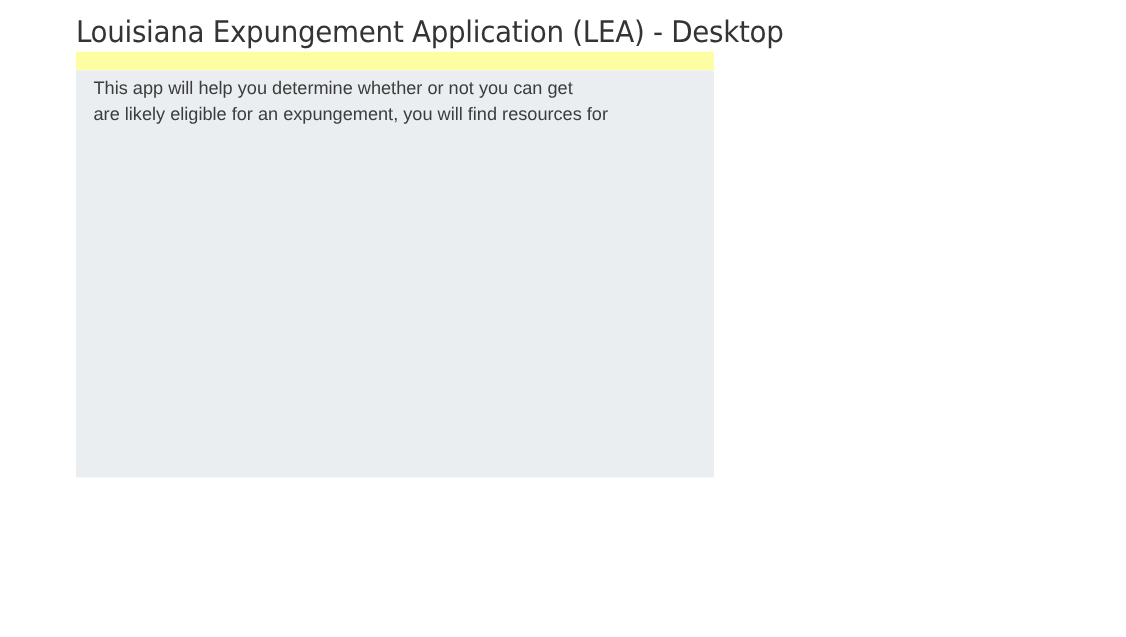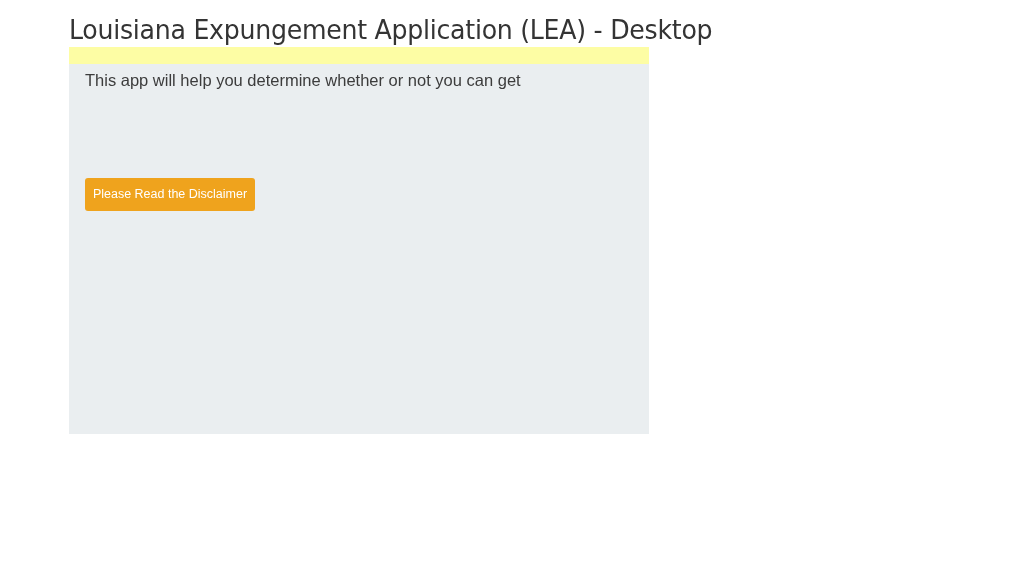--- a/index.html
+++ b/index.html
@@ -112,19 +112,19 @@
   <h1 class="page-title">Louisiana Expungement Application (LEA) - Desktop</h1>
 
   <div class="card">
 
     <div class="card-accent-bar"></div>
 
     <div class="card-body">
 
       <p class="intro-paragraph">
         <span class="line">This app will help you determine whether or not you can get</span>
+        <span class="line">are likely eligible for an expungement, you will find resources for</span>
       </p>
 
-      <button class="disclaimer-button">Please Read the Disclaimer</button>
 
     </div>
   </div>
 </div>
 
 </body></html>

